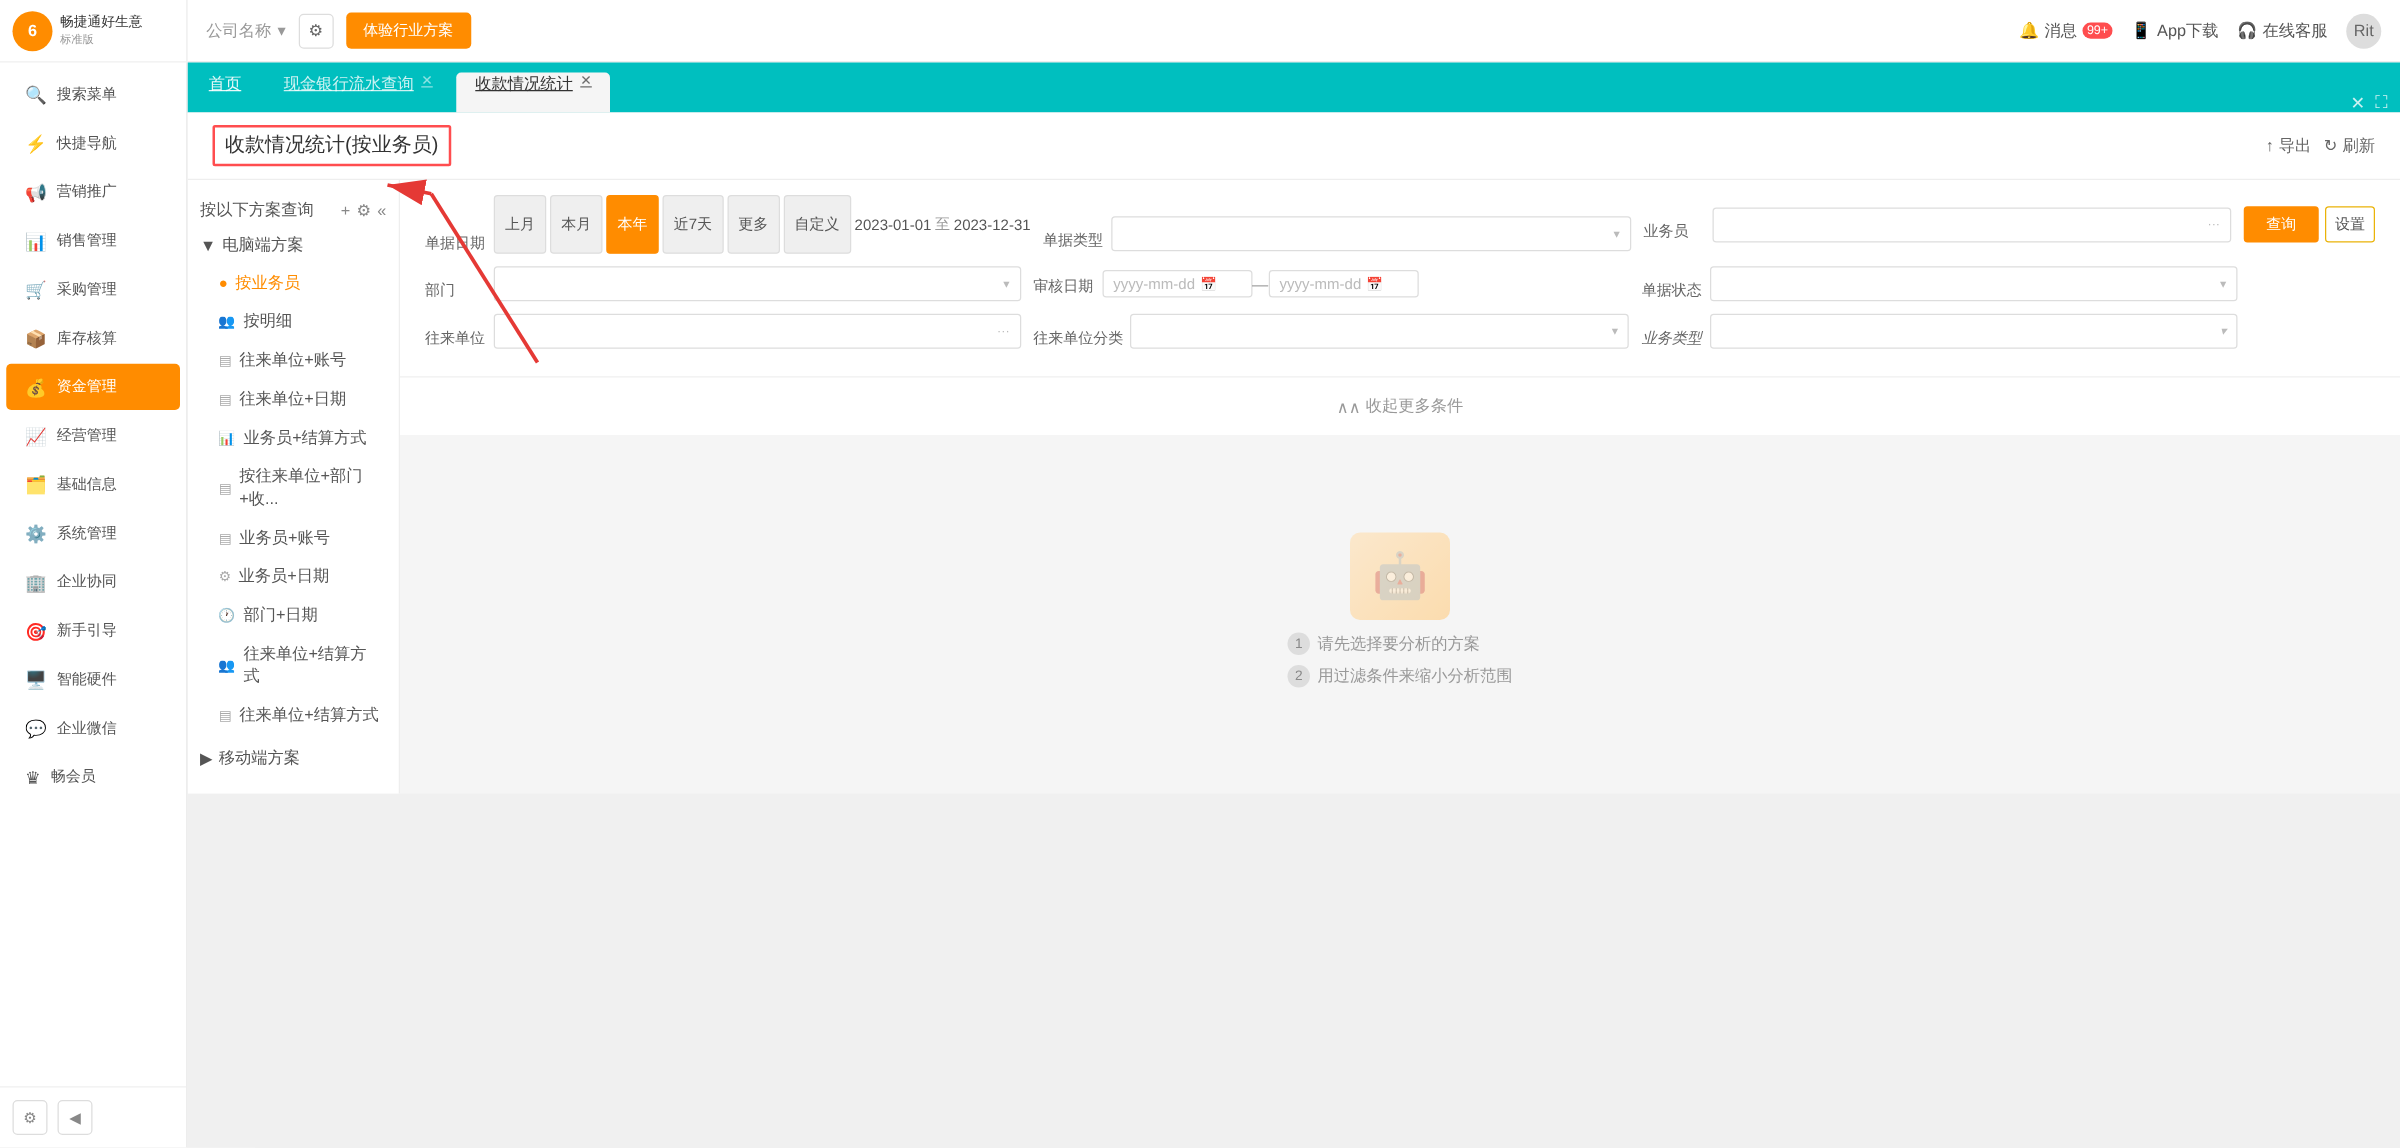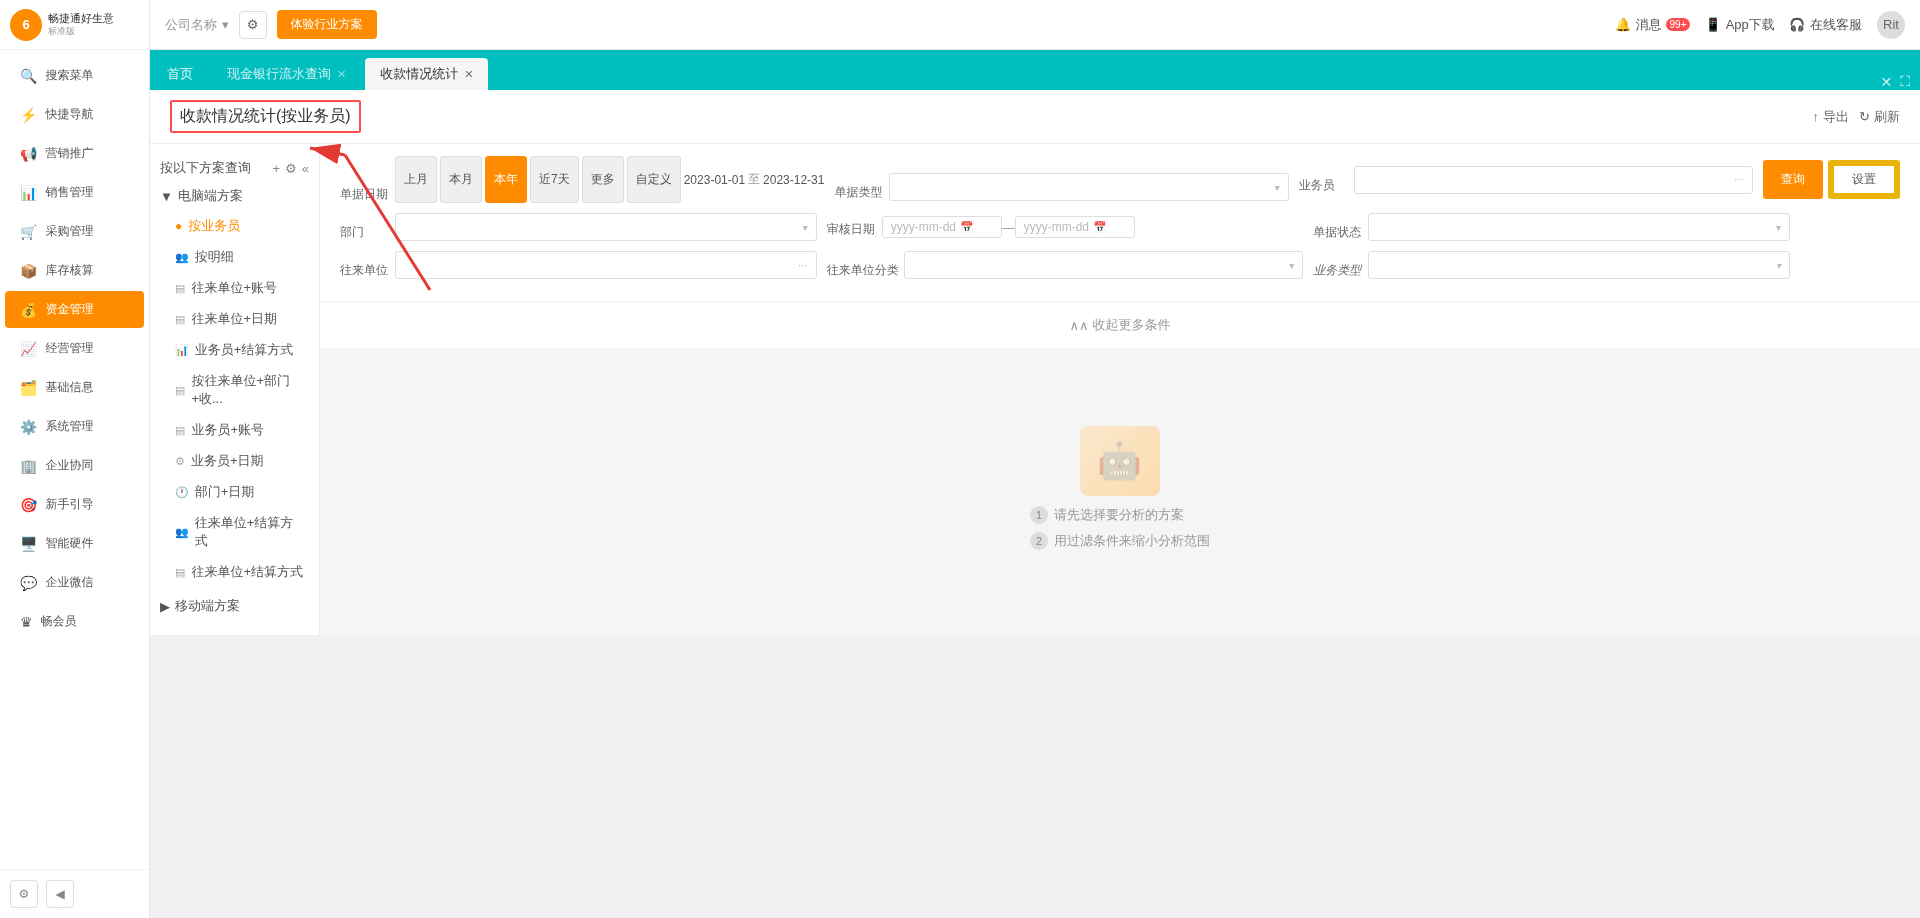--- a/index.html
+++ b/index.html
@@ -105,28 +105,29 @@
 
     
     .tab-bar {
       height: 40px;
       background: #00bfbf;
       display: flex; align-items: flex-end;
       padding: 0;
     }
     .tab-item {
       height: 32px;
-      display: flex; align-items: center;
+      display: flex; align-items: flex-start;
       padding: 0 15px;
       cursor: pointer;
       color: rgba(255,255,255,0.8);
       font-size: 13px;
       border-radius: 4px 4px 0 0;
       margin: 0 2px;
       position: relative;
+      text-decoration: underline;
     }
     .tab-item.active { background: #f5f5f5; color: #333; }
     .tab-item .tab-close { margin-left: 6px; font-size: 11px; opacity: 0.7; }
     .tab-home { color: rgba(255,255,255,0.9); font-size: 13px; }
     .tab-spacer { flex: 1; }
     .tab-window-btns {
       display: flex; align-items: center;
       padding: 0 10px; gap: 8px; color: rgba(255,255,255,0.8);
     }
     .tab-window-btn { cursor: pointer; font-size: 14px; }
@@ -171,22 +172,22 @@
       display: flex; flex-direction: row; gap: 5px;
       margin-left: auto;
     }
     .query-btn {
       background: #ff8c00; color: #fff;
       border: none; border-radius: 3px;
       padding: 5px 18px; cursor: pointer; font-size: 12px;
     }
     .setting-btn {
       background: #fff; color: #555;
-      border: 6px solid #eab308; border-radius: 3px;
-      padding: 5px 18px; cursor: pointer; font-size: 12px;
+      border: 1px solid #eab308; border-radius: 3px;
+      padding: 5px 7px; cursor: pointer; font-size: 12px;
     }
     .left-panel {
       width: 170px;
       background: #fff;
       border-right: 1px solid #eee;
       padding: 10px 0;
       flex-shrink: 0;
     }
     .panel-header {
       display: flex; align-items: center;

